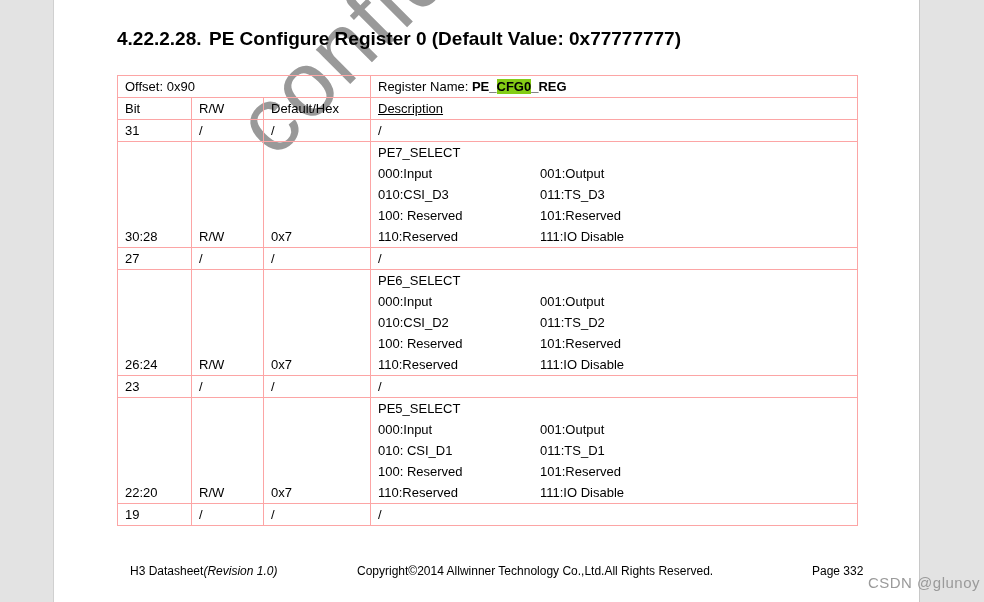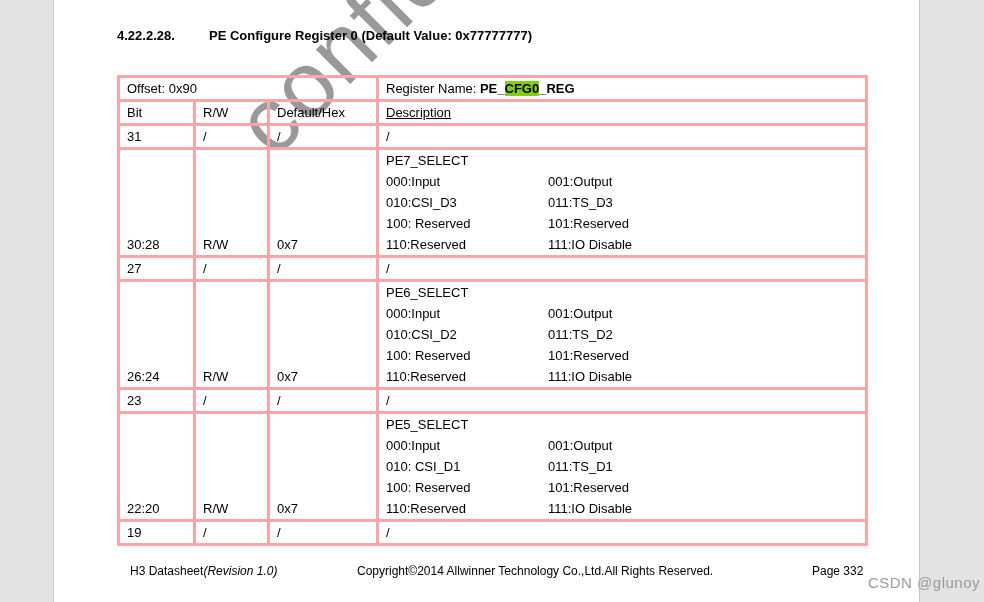--- a/index.html
+++ b/index.html
@@ -9,31 +9,31 @@
     font-family: "Liberation Sans", sans-serif;
   }
   .page {
     position: absolute; left: 54px; top: 0; width: 865px; height: 602px;
     background: #ffffff;
     box-shadow: 1px 0 0 #c8c8c8, -1px 0 0 #d0d0d0;
     overflow: hidden;
   }
   .heading {
     position: absolute; left: 63px; top: 28px;
-    font-size: 13px; font-weight: bold; color: #000;
+    font-size: 19px; font-weight: bold; color: #000;
     display: flex;
   }
   .heading .num { width: 92px; }
   table.reg {
     position: absolute; left: 63px; top: 75px;
     border-collapse: collapse;
     font-size: 13px; color: #000;
   }
   table.reg td {
-    border: 3px solid #fca5a5;
+    border: 1px solid #fca5a5;
     padding: 0 0 0 7px;
     height: 21px; line-height: 21px;
     vertical-align: bottom;
     white-space: nowrap;
   }
   .c-bit { width: 66px; margin-top: 12px; }
   .c-rw { width: 64px; }
   .c-def { width: 99px; }
   .c-desc { width: 479px; text-decoration: underline; }
   .desc-block { line-height: 22.8px; padding-top: 0; }

